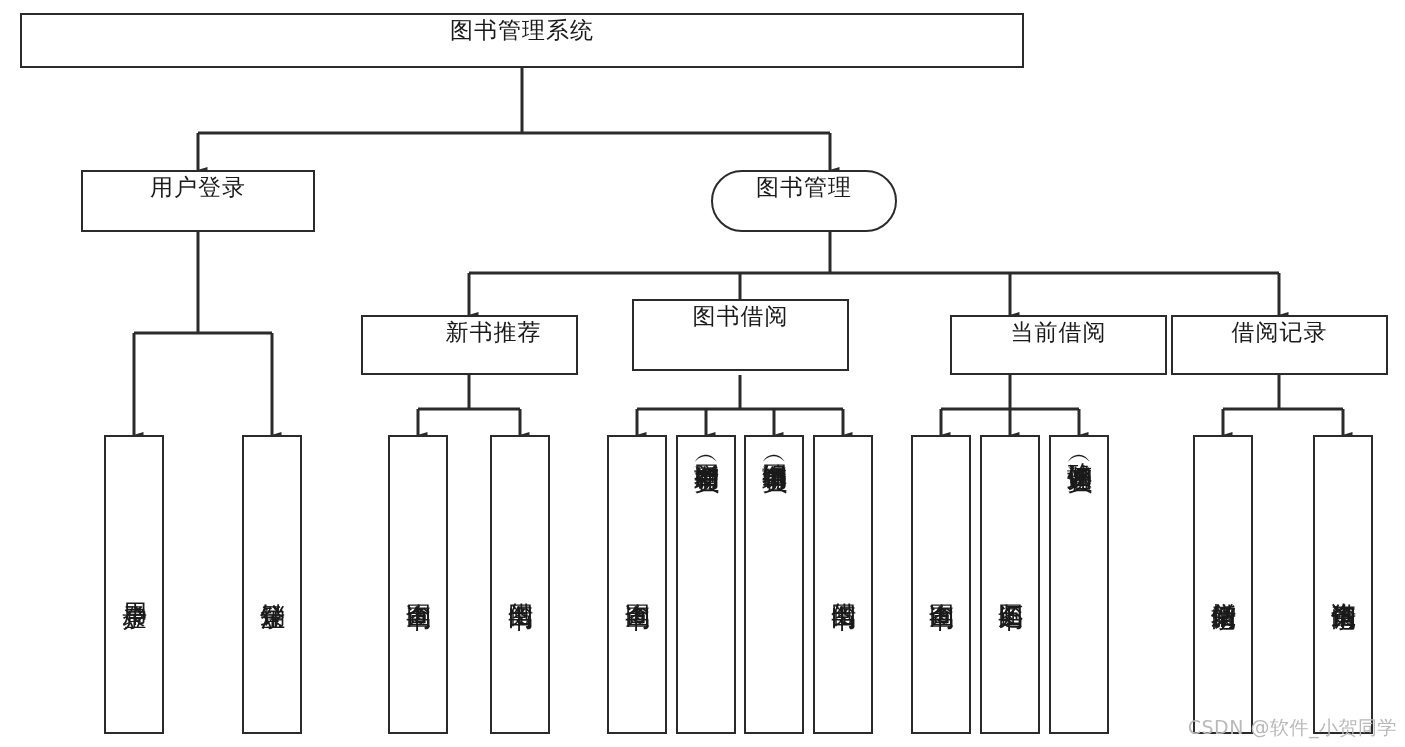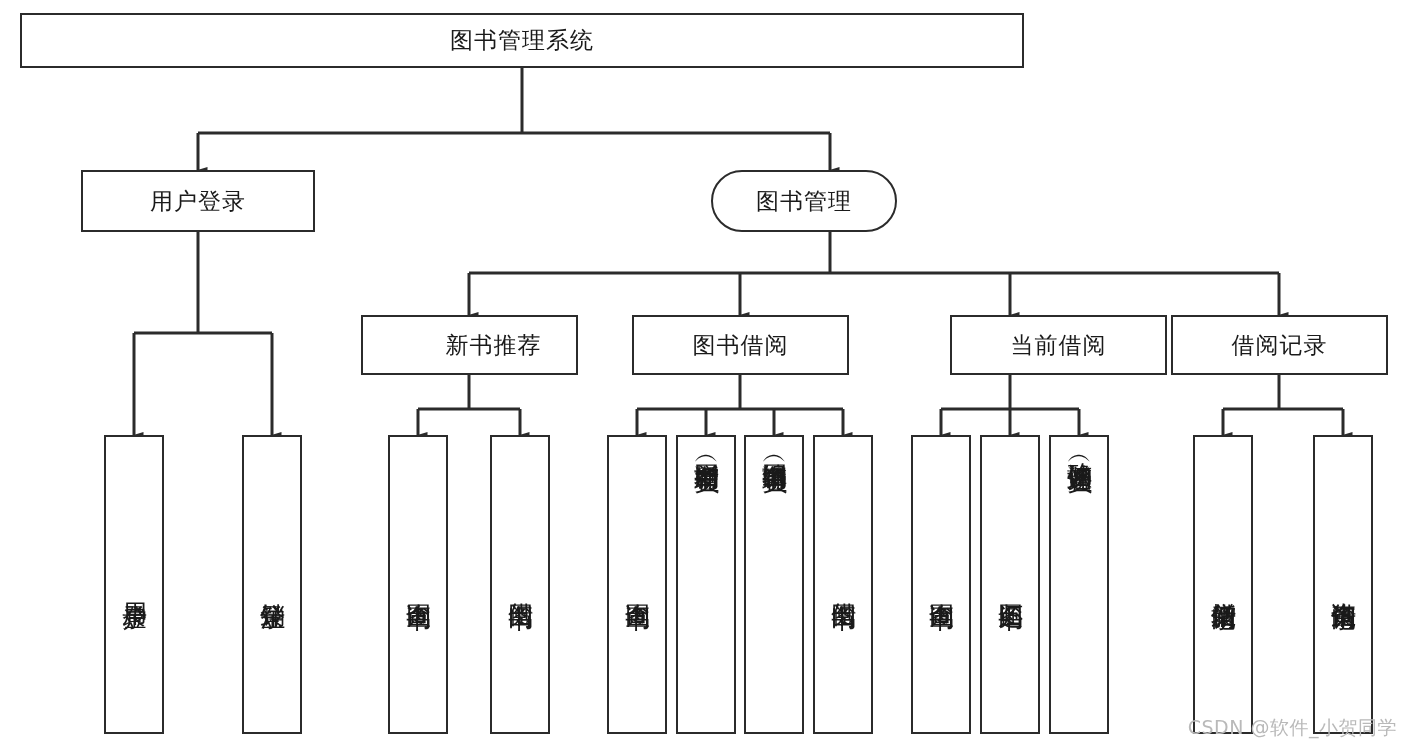--- a/index.html
+++ b/index.html
@@ -20,21 +20,21 @@
     left: 0; top: 0;
     width: 1405px;
     height: 747px;
   }
   .node {
     position: absolute;
     box-sizing: border-box;
     background: #ffffff;
     border: 2px solid #2b2b2b;
     display: flex;
-    align-items: center;
+    align-items: flex-start;
     justify-content: center;
     color: #1a1a1a;
   }
   .node.h {
     font-size: 23px;
     letter-spacing: 1px;
   }
   .node.v {
     font-size: 25px;
     align-items: flex-start;
@@ -125,21 +125,21 @@
   <div class="node h" style="left:81px;top:170px;width:234px;height:62px;">
     <span>用户登录</span>
   </div>
   <div class="node h" style="left:711px;top:170px;width:186px;height:62px;border-radius:31px;">
     <span>图书管理</span>
   </div>
 
   <div class="node h" style="left:361px;top:315px;width:217px;height:60px;padding-left:48px;">
     <span>新书推荐</span>
   </div>
-  <div class="node h" style="left:632px;top:315px;width:217px;height:60px;font-family:Liberation Serif, serif;">
+  <div class="node h" style="left:632px;top:299px;width:217px;height:72px;font-family:Liberation Serif, serif;">
     <span>图书借阅</span>
   </div>
   <div class="node h" style="left:902px;top:315px;width:217px;height:60px;margin-left:48px;">
     <span>当前借阅</span>
   </div>
   <div class="node h" style="left:1171px;top:315px;width:217px;height:60px;">
     <span>借阅记录</span>
   </div>
 
   <div class="node v center" style="left:104px;top:435px;width:60px;height:299px;">

